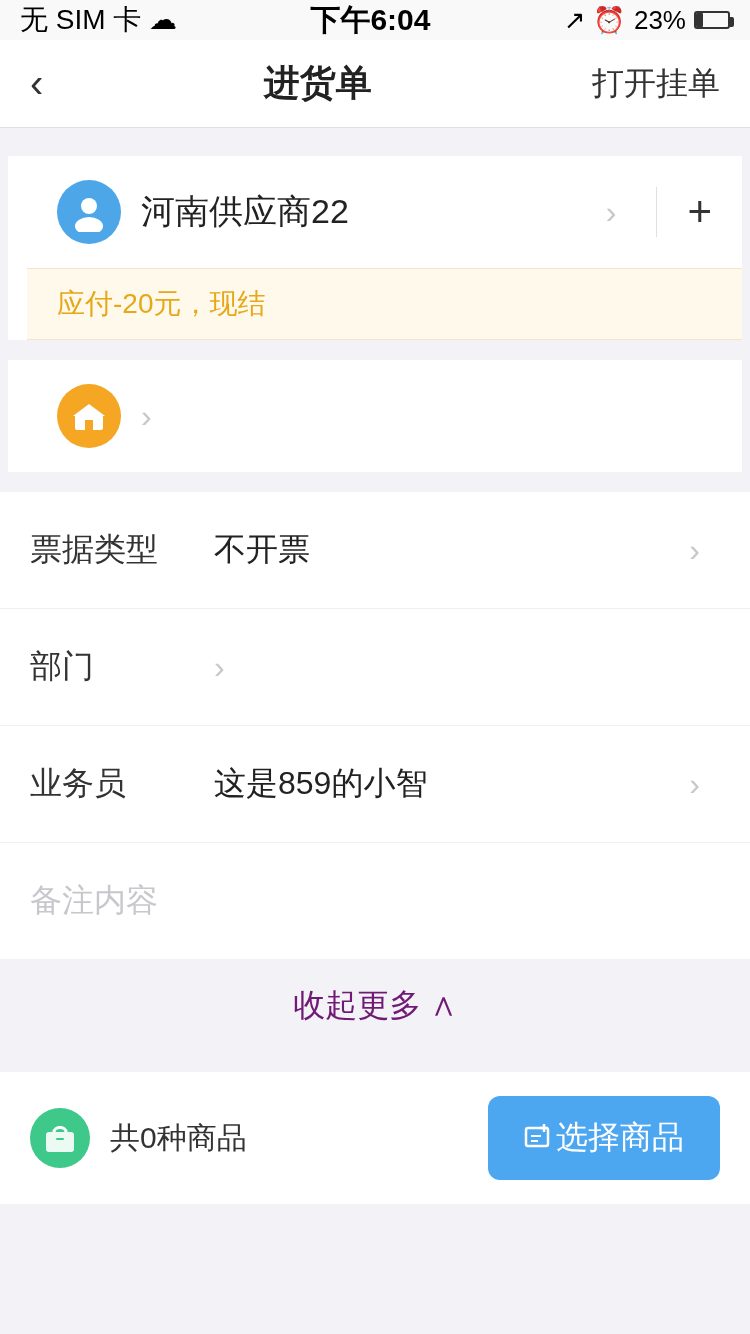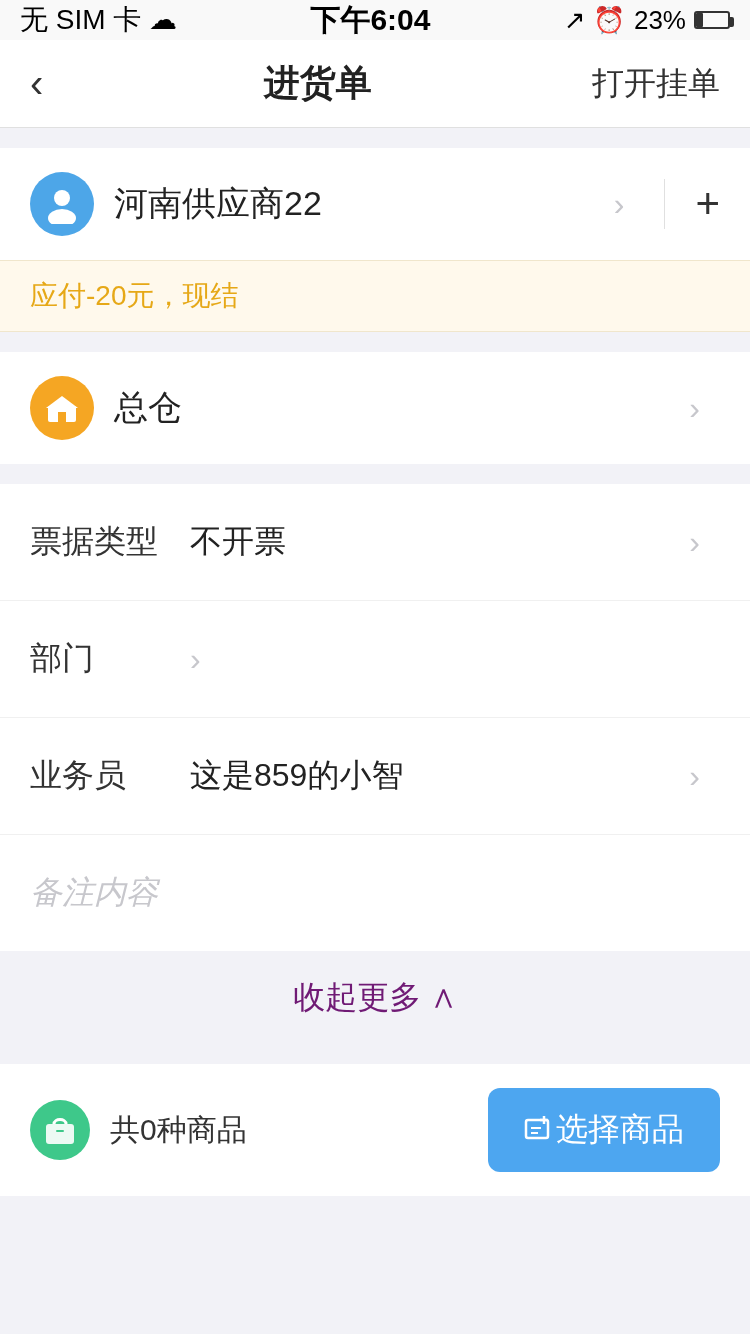--- a/index.html
+++ b/index.html
@@ -58,21 +58,22 @@
 
     
     .section-divider {
       height: 20px;
       background: #f2f2f7;
     }
 
     
     .card {
       background: #ffffff;
-      margin: 0;
+      margin: 8px;
+      padding-left: 19px;
     }
 
     
     .supplier-row {
       display: flex;
       align-items: center;
       padding: 24px 30px;
       background: #fff;
     }
     .supplier-avatar {
@@ -149,38 +150,38 @@
     .form-section {
       background: #fff;
       margin-top: 20px;
     }
     .form-row {
       display: flex;
       align-items: center;
       padding: 36px 30px;
       border-bottom: 1px solid #f0f0f0;
       min-height: 100px;
+      gap: 24px;
     }
     .form-row:last-child {
       border-bottom: none;
     }
     .form-label {
       font-size: 32px;
       color: #333;
       width: 160px;
       flex-shrink: 0;
     }
     .form-value {
       flex: 1;
       font-size: 32px;
       color: #222;
     }
     .form-value.placeholder {
       color: #c7c7cc;
-      font-style: italic;
     }
 
     
     .collapse-row {
       background: #f2f2f7;
       display: flex;
       align-items: center;
       justify-content: center;
       padding: 24px 30px;
       font-size: 32px;
@@ -278,21 +279,20 @@
 
 <div class="card">
   <div class="warehouse-row">
     <div class="warehouse-icon">
       <svg width="36" height="36" viewBox="0 0 36 36" fill="none" xmlns="http://www.w3.org/2000/svg">
         <rect x="4" y="16" width="28" height="16" rx="2" fill="white"></rect>
         <polygon points="2,18 18,6 34,18" fill="white"></polygon>
         <rect x="14" y="22" width="8" height="10" fill="#f5a623"></rect>
       </svg>
     </div>
-    <span class="warehouse-name">总仓</span>
     <span class="chevron">›</span>
   </div>
 </div>
 
 <div class="form-section">
 
   <div class="form-row">
     <span class="form-label">票据类型</span>
     <span class="form-value">不开票</span>
     <span class="chevron">›</span>

